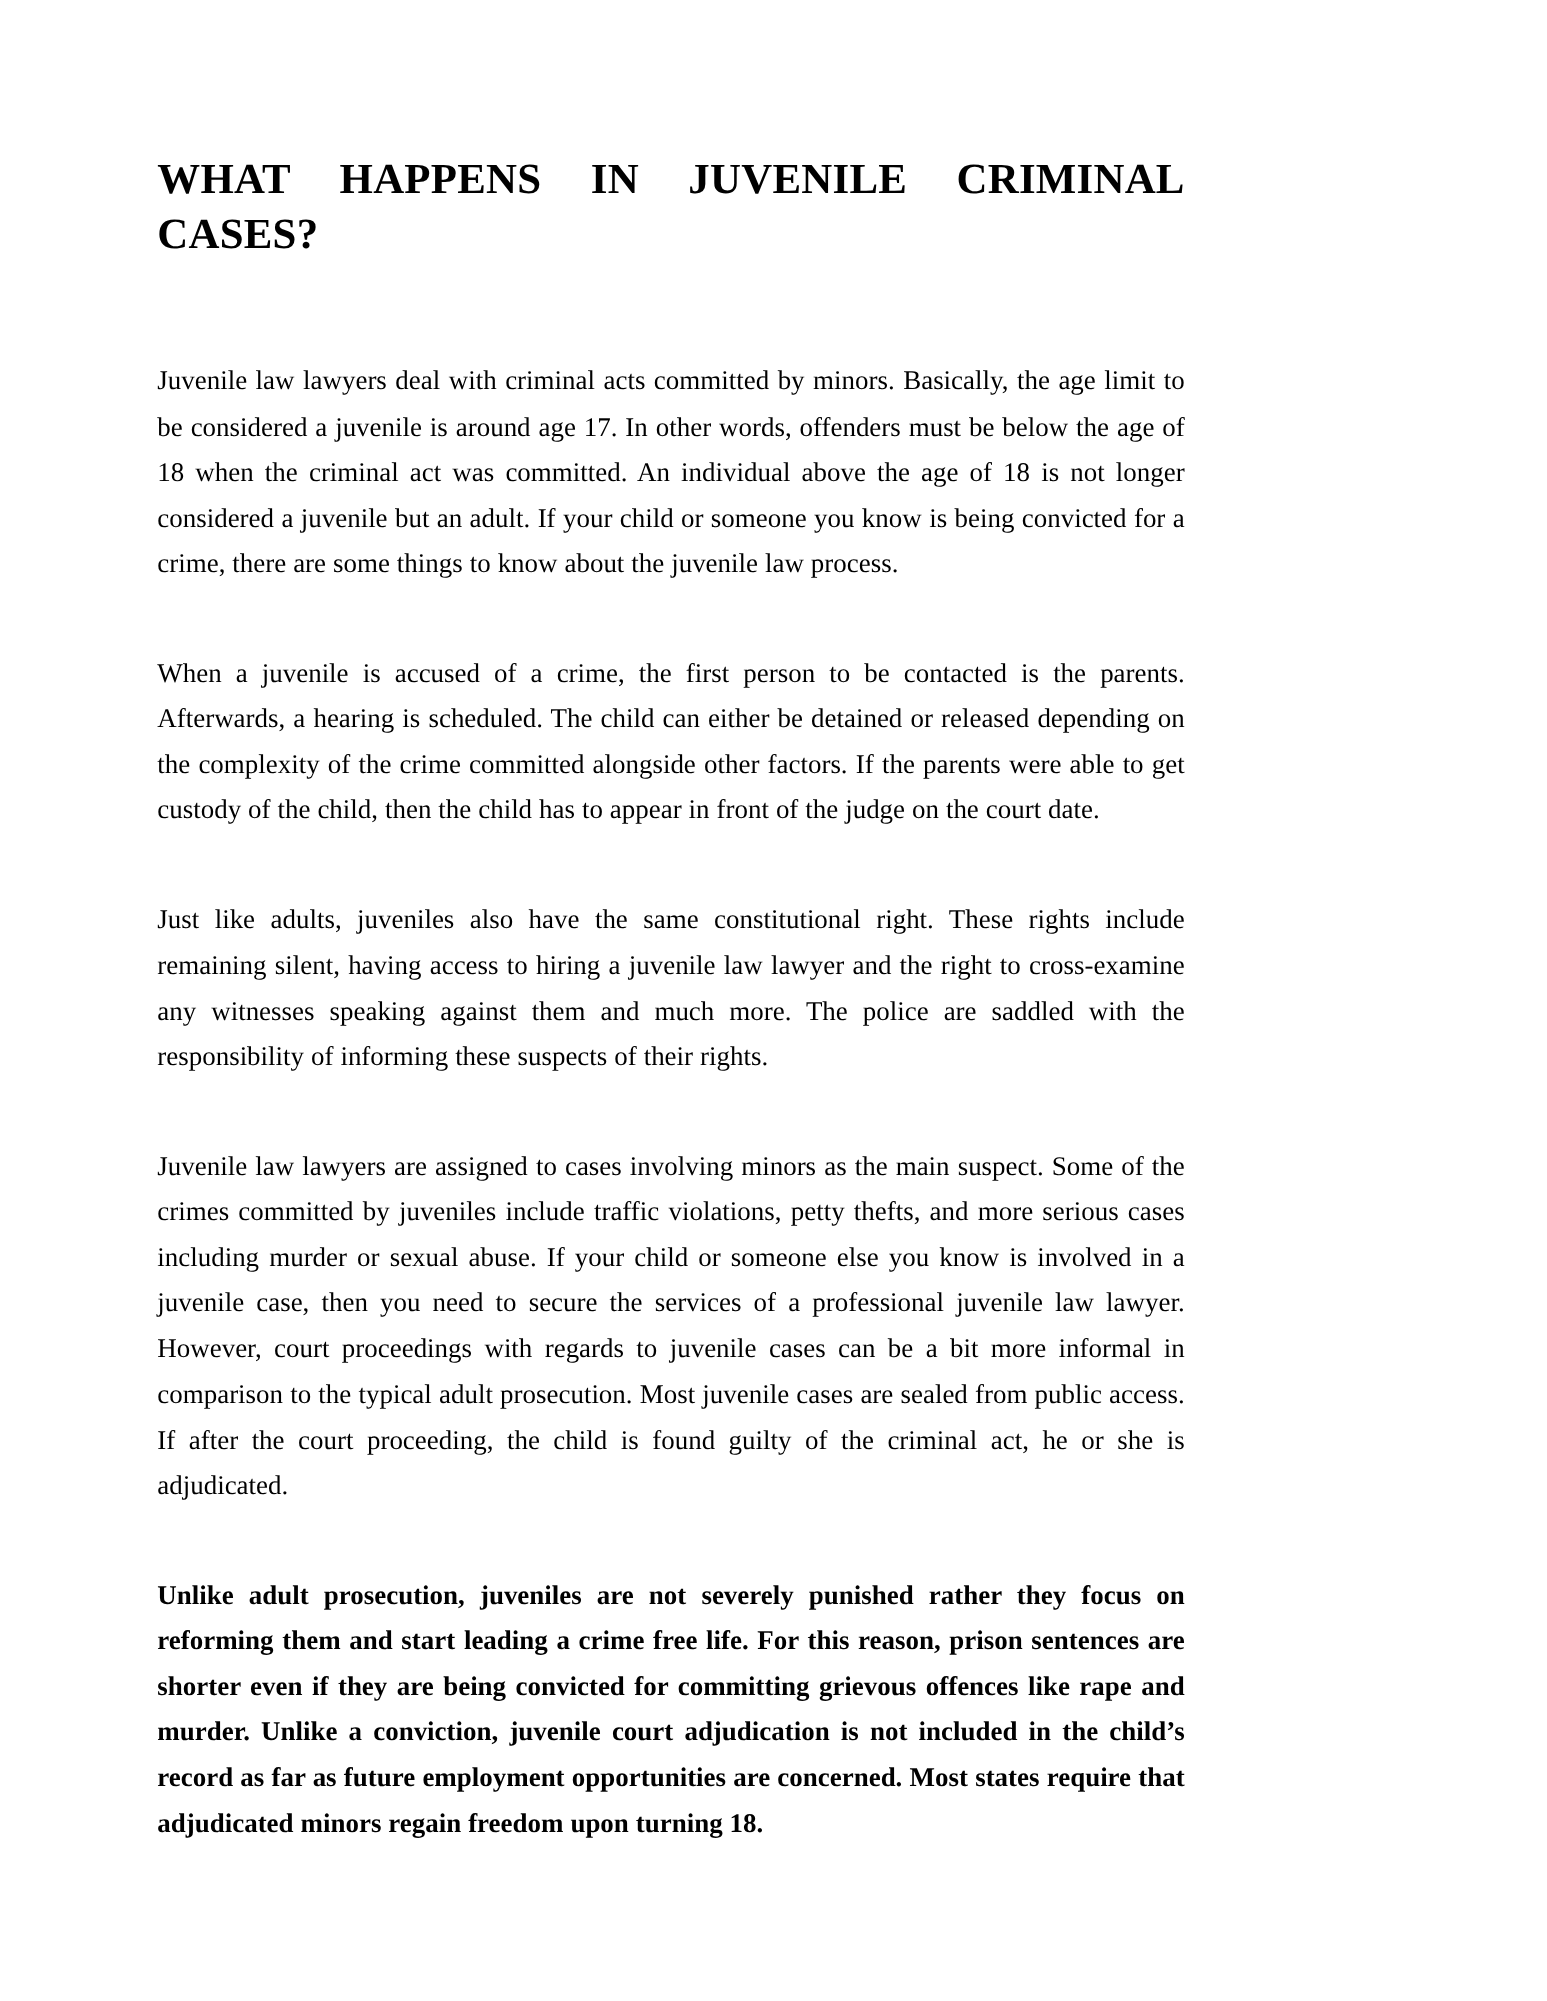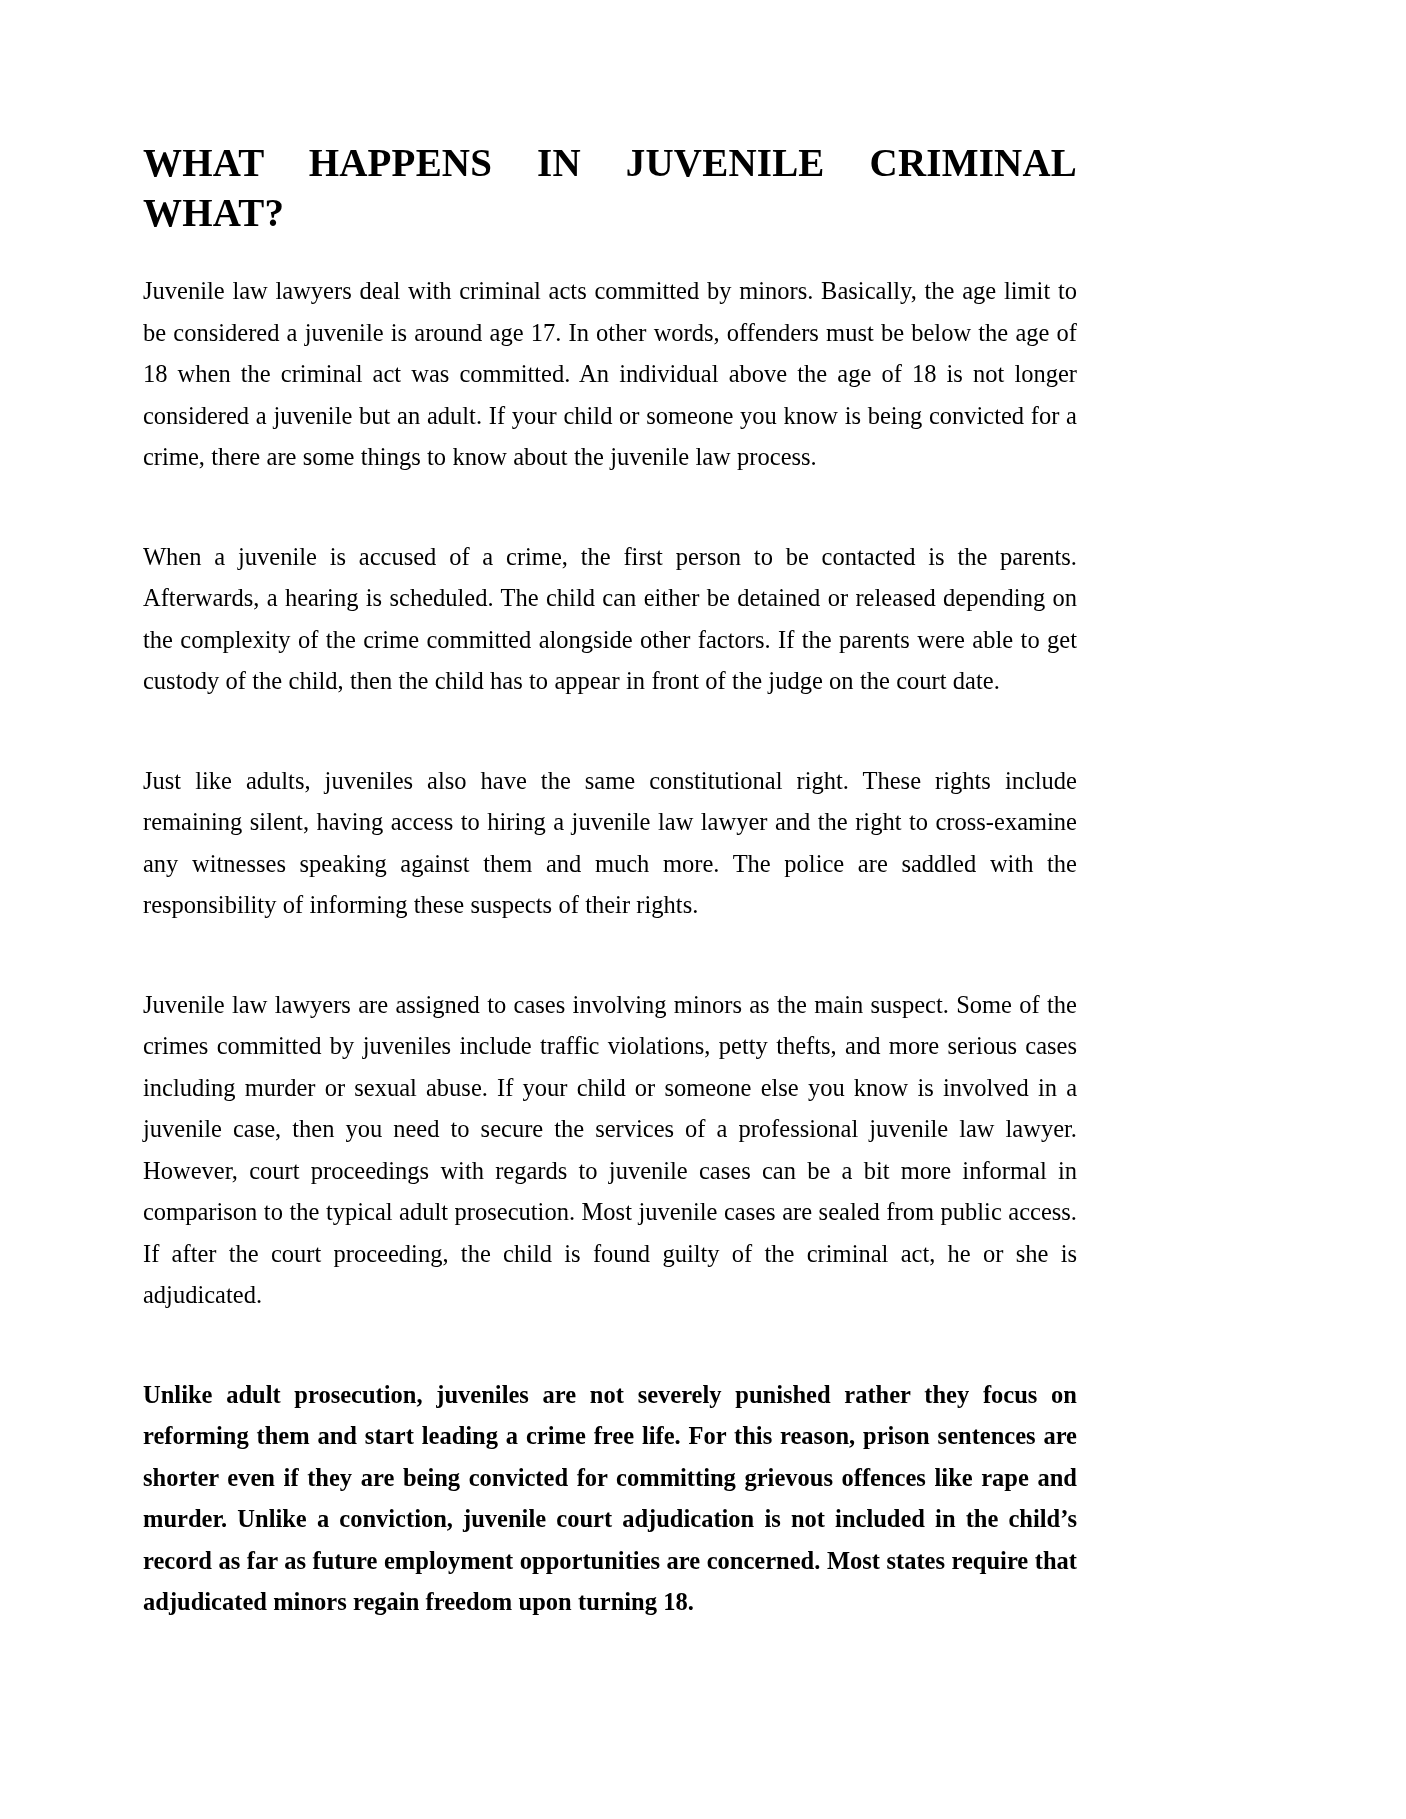--- a/index.html
+++ b/index.html
@@ -47,21 +47,21 @@
     display: block;
     text-align: justify;
     text-align-last: justify;
     white-space: normal;
   }
   .doc-title .line-last {
     display: block;
     text-align: left;
   }
   .body-block {
-    margin-top: 32px;
+    margin-top: 88px;
   }
   p.para {
     font-size: 24.5px;
     line-height: 41.5px;
     text-align: justify;
     text-align-last: left;
     margin: 0 0 58px 0;
     padding: 0;
     color: #000000;
     word-spacing: 0.2px;
@@ -76,21 +76,21 @@
   .p-gap-4 { margin-bottom: 58px; }
 </style>
 </head>
 <body>
 
 <div class="page">
   <div class="content">
 
     <h1 class="doc-title">
       <span class="line-stretch">WHAT HAPPENS IN JUVENILE CRIMINAL</span>
-      <span class="line-last">WHAT?</span>
+      <span class="line-last">CASES?</span>
     </h1>
 
     <div class="body-block">
       <p class="para p-gap-1">Juvenile law lawyers deal with criminal acts committed by minors. Basically, the age limit to be considered a juvenile is around age 17. In other words, offenders must be below the age of 18 when the criminal act was committed. An individual above the age of 18 is not longer considered a juvenile but an adult. If your child or someone you know is being convicted for a crime, there are some things to know about the juvenile law process.</p>
       <p class="para p-gap-2">When a juvenile is accused of a crime, the first person to be contacted is the parents. Afterwards, a hearing is scheduled. The child can either be detained or released depending on the complexity of the crime committed alongside other factors. If the parents were able to get custody of the child, then the child has to appear in front of the judge on the court date.</p>
       <p class="para p-gap-3">Just like adults, juveniles also have the same constitutional right. These rights include remaining silent, having access to hiring a juvenile law lawyer and the right to cross-examine any witnesses speaking against them and much more. The police are saddled with the responsibility of informing these suspects of their rights.</p>
       <p class="para p-gap-4">Juvenile law lawyers are assigned to cases involving minors as the main suspect. Some of the crimes committed by juveniles include traffic violations, petty thefts, and more serious cases including murder or sexual abuse. If your child or someone else you know is involved in a juvenile case, then you need to secure the services of a professional juvenile law lawyer. However, court proceedings with regards to juvenile cases can be a bit more informal in comparison to the typical adult prosecution. Most juvenile cases are sealed from public access. If after the court proceeding, the child is found guilty of the criminal act, he or she is adjudicated.</p>
       <p class="para">Unlike adult prosecution, juveniles are not severely punished rather they focus on reforming them and start leading a crime free life. For this reason, prison sentences are shorter even if they are being convicted for committing grievous offences like rape and murder. Unlike a conviction, juvenile court adjudication is not included in the child’s record as far as future employment opportunities are concerned. Most states require that adjudicated minors regain freedom upon turning 18.</p>
     </div>
 

